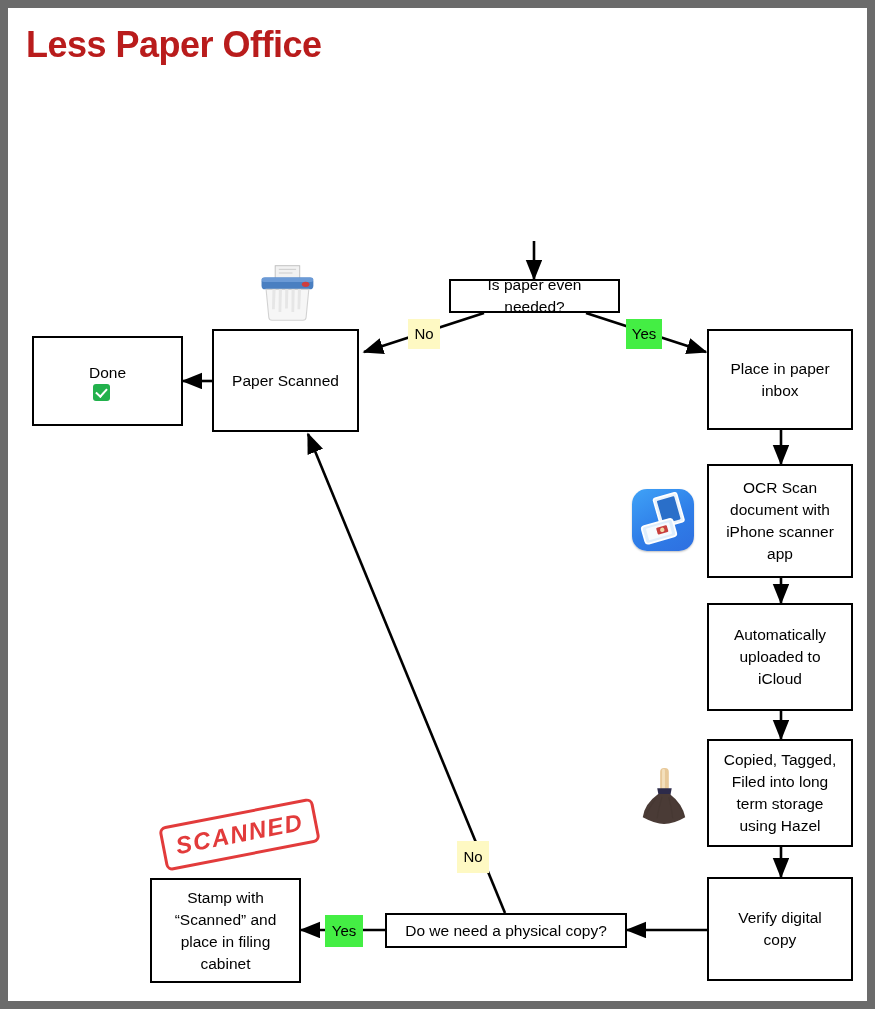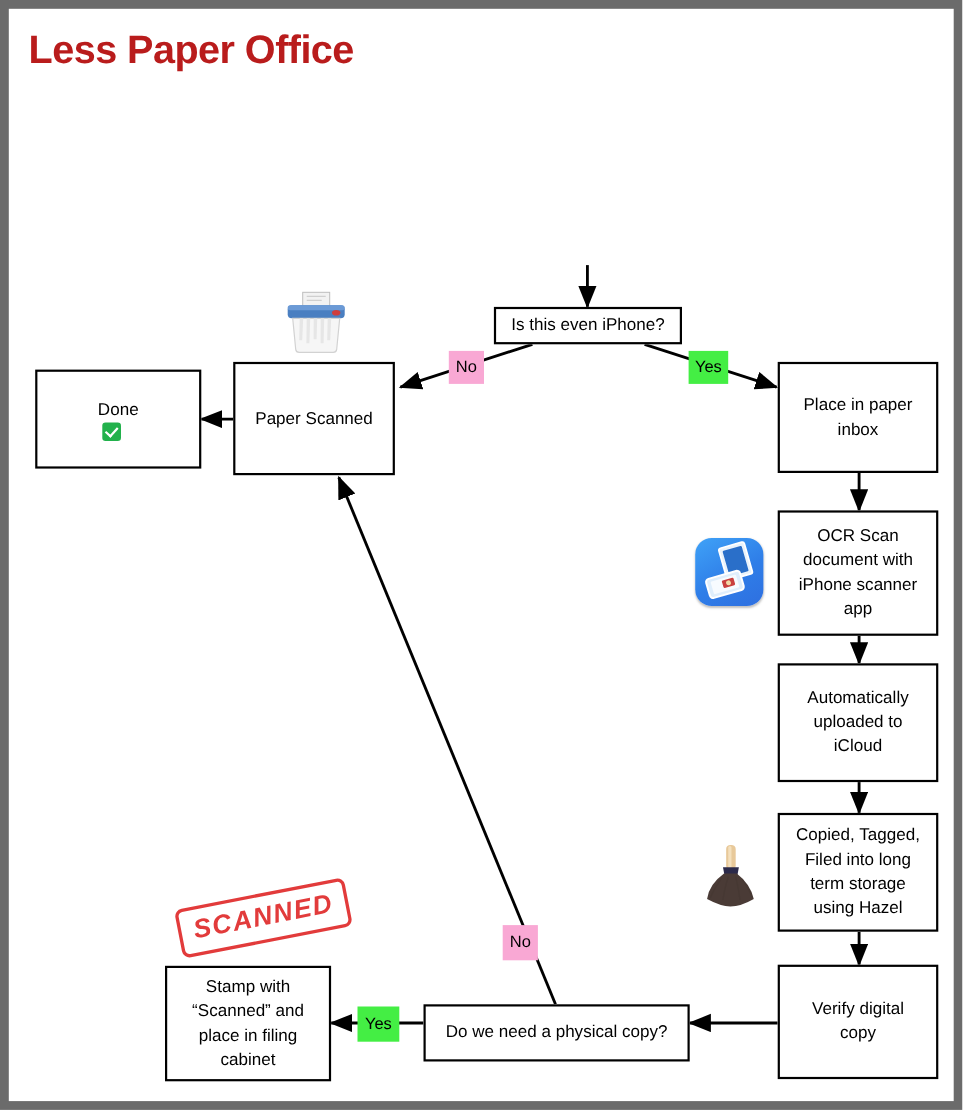--- a/index.html
+++ b/index.html
@@ -87,21 +87,21 @@
     font-size: 15px;
     line-height: 1;
     color: #000000;
     display: flex;
     align-items: center;
     justify-content: center;
     box-sizing: border-box;
     padding: 4px 5px 5px 5px;
   }
   .edge-label.yes { background: #44ee44; }
-  .edge-label.no  { background: #f9a8d4; justify-content: center; }
+  .edge-label.no  { background: #fef9c3; justify-content: center; }
 
   
   .deco {
     position: absolute;
     display: flex;
     align-items: center;
     justify-content: center;
     line-height: 1;
   }
   
@@ -194,21 +194,21 @@
       <line x1="699" y1="922" x2="619" y2="922"></line>
 
       <line x1="377" y1="922" x2="293" y2="922"></line>
 
       <line x1="497" y1="905" x2="300" y2="426"></line>
     </g>
   </svg>
 
 
   <div class="node" style="left:441px; top:271px; width:171px; height:34px;">
-    <span>Is this even iPhone?</span>
+    <span>Is paper even needed?</span>
   </div>
 
   <div class="node" style="left:204px; top:321px; width:147px; height:103px;">
     <span>Paper Scanned</span>
   </div>
 
   <div class="node" style="left:24px; top:328px; width:151px; height:90px;">
     <span>
       <span>Done</span><span class="done-check"></span>
     </span>
@@ -237,21 +237,21 @@
 Filed into long
 term storage
 using Hazel</span>
   </div>
 
   <div class="node" style="left:699px; top:869px; width:146px; height:104px;">
     <span>Verify digital
 copy</span>
   </div>
 
-  <div class="node" style="left:377px; top:905px; width:242px; height:52px;">
+  <div class="node" style="left:377px; top:905px; width:242px; height:35px;">
     <span>Do we need a physical copy?</span>
   </div>
 
   <div class="node" style="left:142px; top:870px; width:151px; height:105px;">
     <span>Stamp with
 “Scanned” and
 place in filing
 cabinet</span>
   </div>
 

